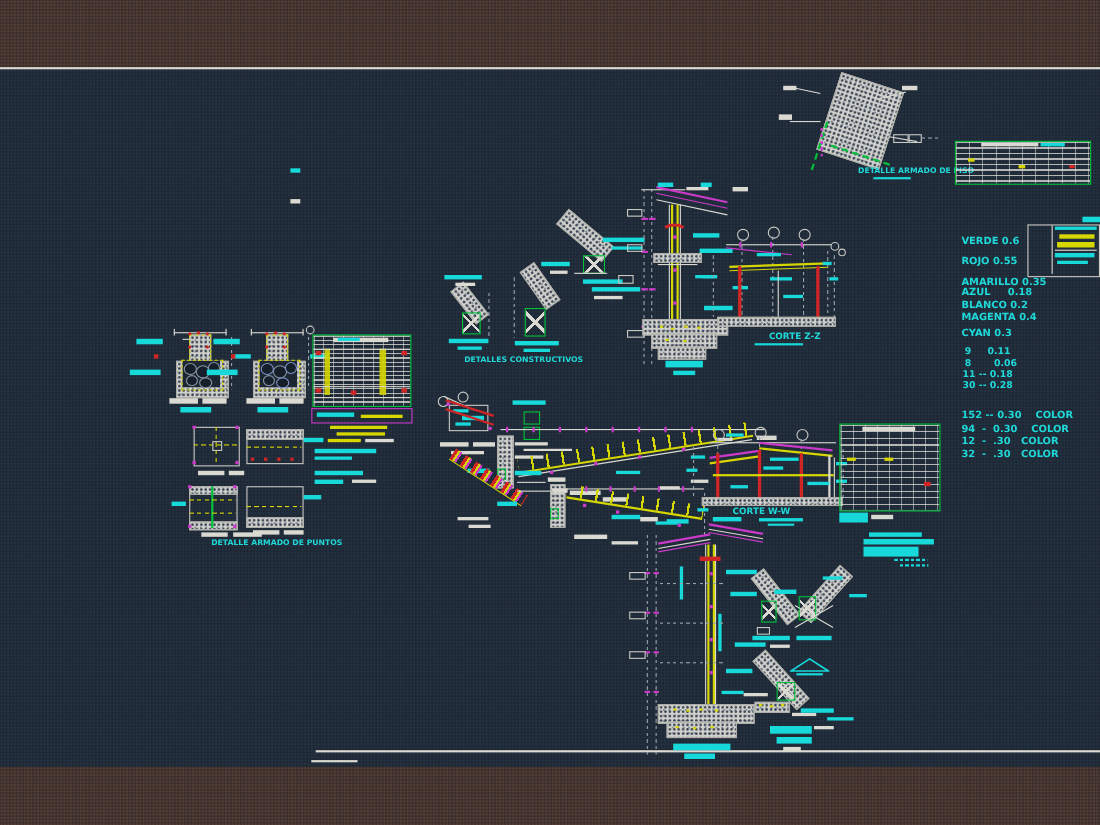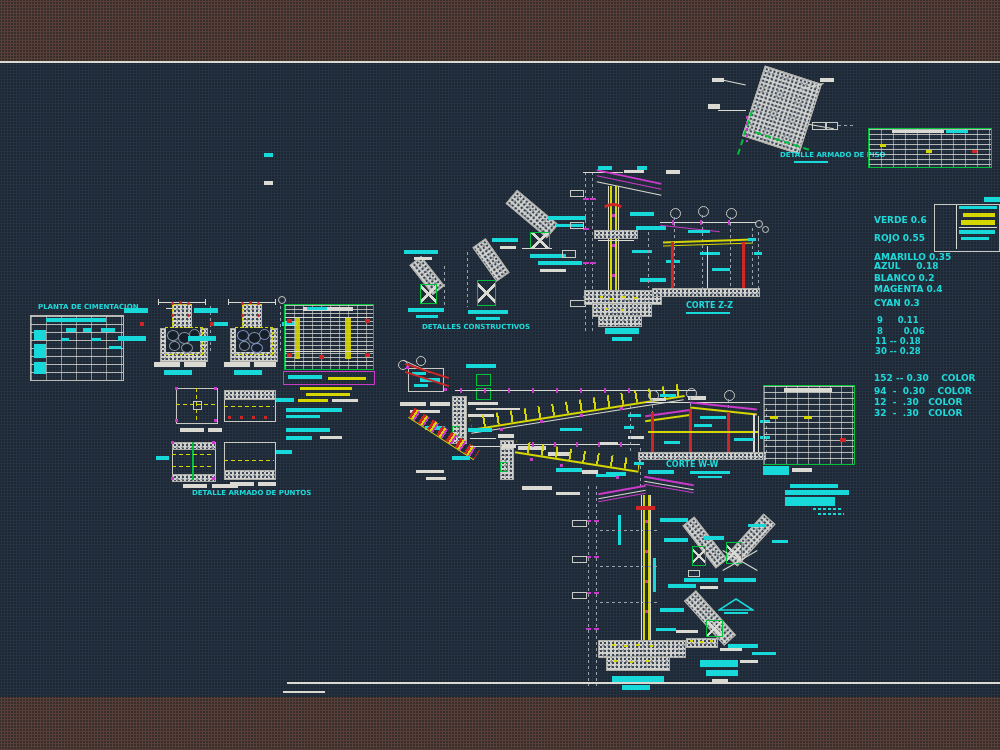--- a/index.html
+++ b/index.html
@@ -116,35 +116,20 @@
     <div class="tc" style="left:7px;top:106px;font-size:8.5px">9     0.11</div>
     <div class="tc" style="left:7px;top:117px;font-size:8.5px">8       0.06</div>
     <div class="tc" style="left:5px;top:127px;font-size:8.5px">11 -- 0.18</div>
     <div class="tc" style="left:5px;top:137px;font-size:8.5px">30 -- 0.28</div>
     <div class="tc" style="left:4px;top:164px">152 -- 0.30    COLOR</div>
     <div class="tc" style="left:4px;top:177px">94  -  0.30    COLOR</div>
     <div class="tc" style="left:4px;top:188px">12  -  .30   COLOR</div>
     <div class="tc" style="left:4px;top:199px">32  -  .30   COLOR</div>
   </div>
 
-  <div class="abs" style="left:28px;top:300px;width:100px;height:82px">
-    <div class="tc7" style="left:10px;top:4px">PLANTA DE CIMENTACION</div>
-    <div class="grid" style="left:2px;top:15px;width:92px;height:64px;--rp:8px;--cp:15px">
-      <div class="c" style="left:15px;top:2px;width:60px;height:4px"></div>
-      <div class="c" style="left:3px;top:14px;width:12px;height:10px"></div>
-      <div class="c" style="left:3px;top:28px;width:12px;height:14px"></div>
-      <div class="c" style="left:3px;top:46px;width:12px;height:12px"></div>
-      <div class="c" style="left:35px;top:12px;width:10px;height:4px"></div>
-      <div class="c" style="left:52px;top:12px;width:8px;height:4px"></div>
-      <div class="c" style="left:70px;top:12px;width:14px;height:4px"></div>
-      <div class="c" style="left:30px;top:22px;width:8px;height:3px"></div>
-      <div class="c" style="left:60px;top:22px;width:10px;height:3px"></div>
-      <div class="c" style="left:78px;top:30px;width:12px;height:3px"></div>
-    </div>
-  </div>
 
   <div class="abs" style="left:150px;top:296px;width:84px;height:84px">
     <div class="w" style="left:8px;top:6px;width:48px;height:1px"></div>
     <div class="w" style="left:8px;top:3px;width:1px;height:6px"></div>
     <div class="w" style="left:55px;top:3px;width:1px;height:6px"></div>
     <div class="w" style="left:16px;top:12px;width:26px;height:1px"></div>
     <div class="stip" style="left:22px;top:8px;width:18px;height:24px"></div>
     <div class="ydashbox" style="left:22px;top:8px;width:18px;height:24px"></div>
     <div class="r" style="left:21px;top:6px;width:3px;height:3px;border-radius:50%"></div>
     <div class="r" style="left:29px;top:5px;width:3px;height:3px;border-radius:50%"></div>
@@ -368,21 +353,21 @@
     <div class="r" style="left:107px;top:42px;width:3px;height:46px"></div>
     <div class="w" style="left:72px;top:46px;width:1px;height:42px"></div>
     <div class="dash-v" style="left:117px;top:28px;height:62px"></div>
     <div class="dash-v" style="left:123px;top:32px;height:58px"></div>
     <div class="c" style="left:113px;top:38px;width:8px;height:3px"></div>
     <div class="c" style="left:119px;top:52px;width:8px;height:3px"></div>
     <div class="circ" style="left:120px;top:20px;width:6px;height:6px"></div>
     <div class="circ" style="left:127px;top:26px;width:5px;height:5px"></div>
     <div class="dash-v" style="left:13px;top:32px;height:56px"></div>
     <div class="stip" style="left:17px;top:88px;width:106px;height:7px"></div>
-    <div class="tc7" style="left:51px;top:102px;font-size:8px">CORTE Z-Z</div>
+    <div class="tc7" style="left:64px;top:102px;font-size:8px">CORTE Z-Z</div>
     <div class="c" style="left:51px;top:112px;width:44px;height:2px"></div>
   </div>
 
   <div class="abs" style="left:395px;top:355px;width:300px;height:146px">
     <div class="circ" style="left:3px;top:5px;width:8px;height:8px"></div>
     <div class="circ" style="left:21px;top:1px;width:8px;height:8px"></div>
     <div class="w" style="left:7px;top:11px;width:30px;height:1px;transform:rotate(25deg)"></div>
     <div class="bdr" style="left:13px;top:13px;width:34px;height:22px"></div>
     <div class="c" style="left:17px;top:17px;width:14px;height:3px"></div>
     <div class="c" style="left:25px;top:23px;width:20px;height:4px"></div>

